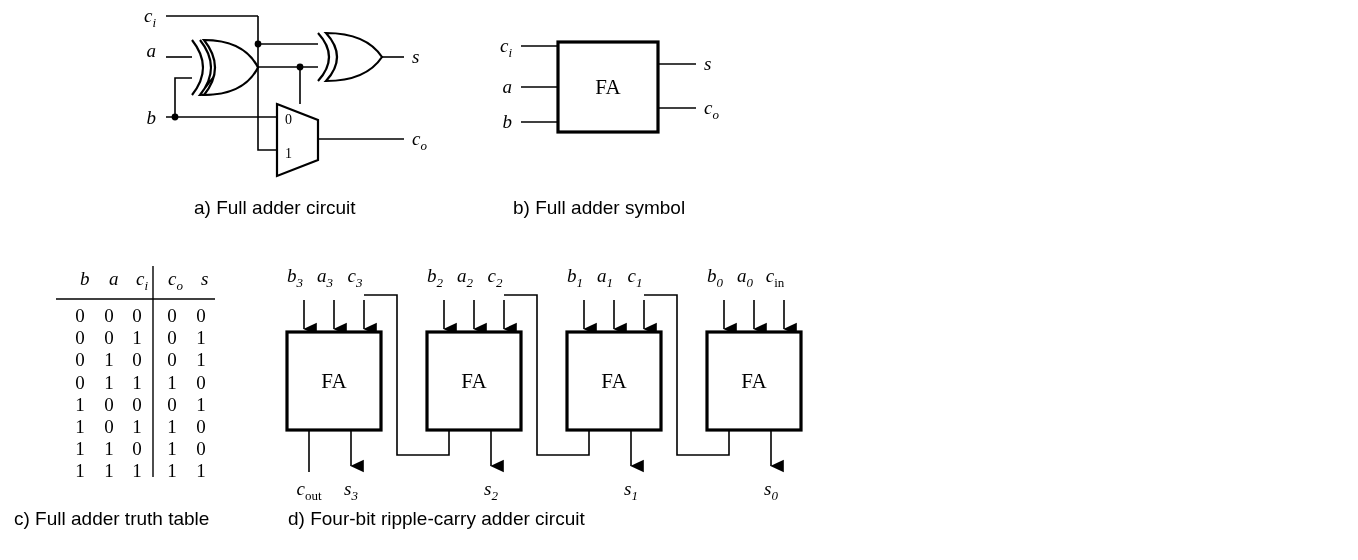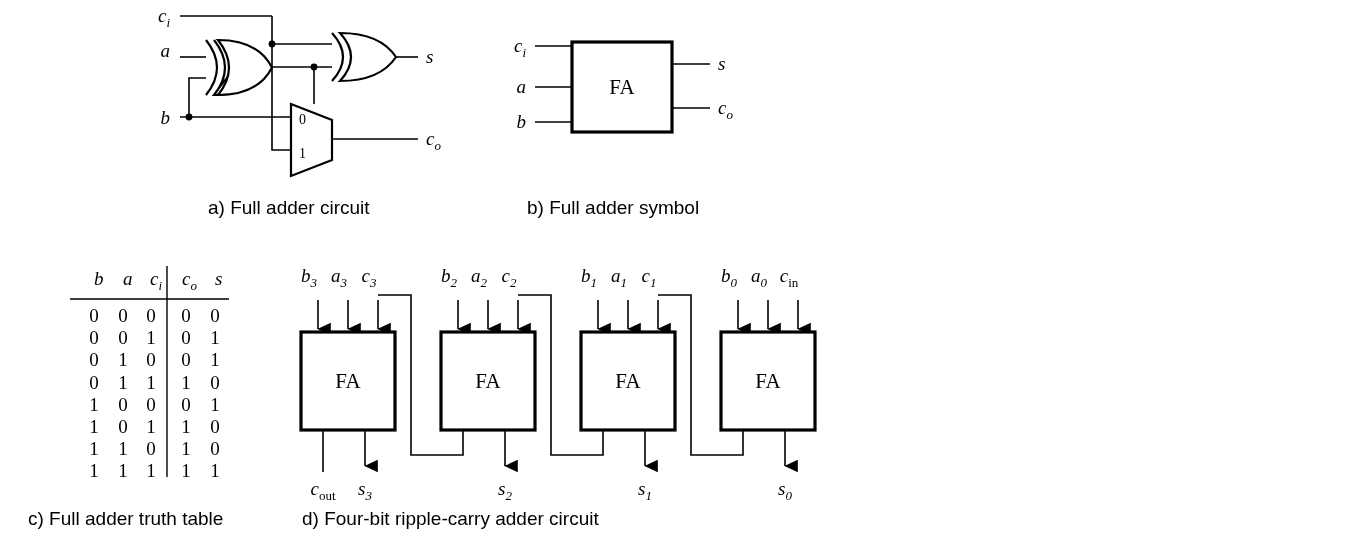--- a/index.html
+++ b/index.html
@@ -10,21 +10,20 @@
   body {
     width: 1358px;
     height: 560px;
     position: relative;
     font-family: "Liberation Sans", sans-serif;
     overflow: hidden;
   }
   .figure-root {
     position: absolute;
     inset: 0;
-    margin-left: 14px;
   }
   svg { display: block; }
 
   
   .sig {
     font-family: "Liberation Serif", serif;
     font-style: italic;
     font-size: 19px;
     fill: #000;
   }

